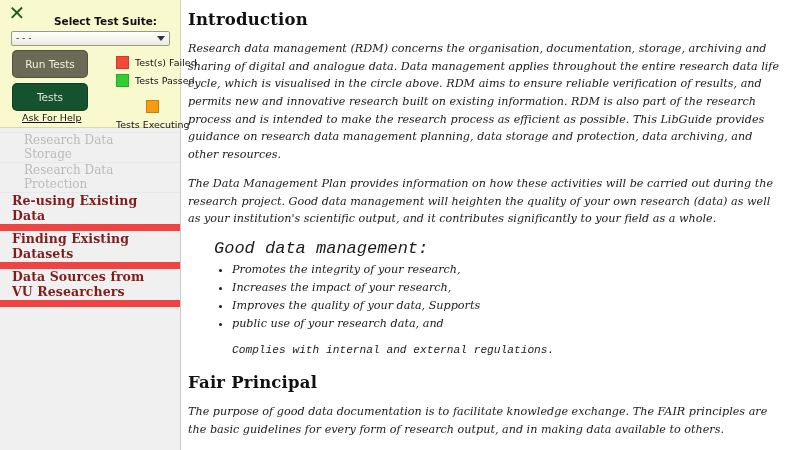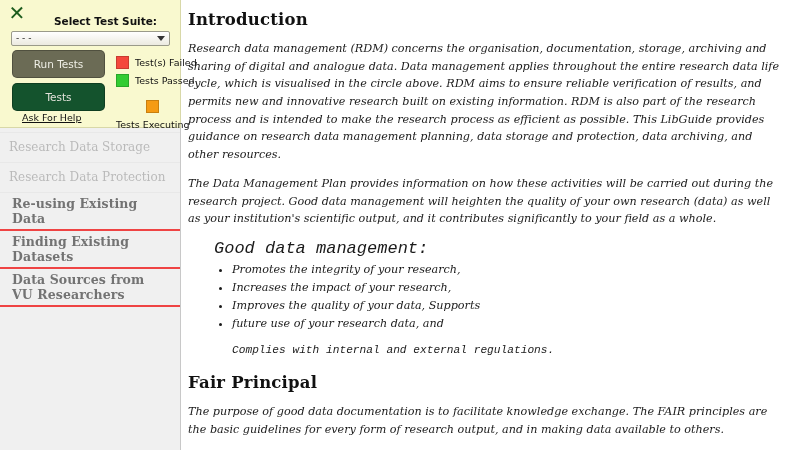--- a/index.html
+++ b/index.html
@@ -43,32 +43,32 @@
     font-size: 12px;
     color: #4a4a3a;
     opacity: .5;
   }
   .side-list { margin-top: 28px; }
   .side-item {
     height: 38px;
     display: flex;
     align-items: center;
     padding: 0 12px;
-    border-bottom: 2px solid #ef4444;
+    border-bottom: 7px solid #ef4444;
     font-family: "DejaVu Serif", serif;
     font-size: 12.5px;
     font-weight: bold;
-    color: #737373;
+    color: #7f1d1d;
     letter-spacing: .1px;
     cursor: pointer;
   }
   .side-ghost {
     height: 30px;
     display: flex; align-items: center;
-    padding: 0 9px;
+    padding: 0 24px;
     font-family: "DejaVu Serif", serif;
     font-size: 12px;
     color: #555;
     opacity: .35;
     border-bottom: 1px solid #dcdcdc;
   }
 
   
   #main {
     position: absolute;
@@ -184,21 +184,21 @@
     right: 4px; top: 4px;
     width: 0; height: 0;
     border-left: 4px solid transparent;
     border-right: 4px solid transparent;
     border-top: 5px solid #333;
     pointer-events: none;
   }
   .test-btn {
     position: absolute;
     left: 12px;
-    width: 93px;
+    width: 76px;
     height: 28px;
     border-radius: 5px;
     font-family: "DejaVu Sans", sans-serif;
     font-size: 10.5px;
     display: flex;
     align-items: center;
     justify-content: center;
     cursor: pointer;
     border: 1px solid rgba(0,0,0,.25);
   }
@@ -270,21 +270,21 @@
   <div id="main">
     <h2>Introduction</h2>
     <p class="lead">Research data management (RDM) concerns the organisation, documentation, storage, archiving and sharing of digital and analogue data. Data management applies throughout the entire research data life cycle, which is visualised in the circle above. RDM aims to ensure reliable verification of results, and permits new and innovative research built on existing information. RDM is also part of the research process and is intended to make the research process as efficient as possible. This LibGuide provides guidance on research data management planning, data storage and protection, data archiving, and other resources.</p>
     <p>The Data Management Plan provides information on how these activities will be carried out during the research project. Good data management will heighten the quality of your own research (data) as well as your institution's scientific output, and it contributes significantly to your field as a whole.</p>
 
     <div class="bullet-intro">Good data management:</div>
     <ul>
       <li>Promotes the integrity of your research,</li>
       <li>Increases the impact of your research,</li>
       <li>Improves the quality of your data, Supports</li>
-      <li>future use of your research data, and</li>
+      <li>public use of your research data, and</li>
     </ul>
     <div class="sub-line">Complies with internal and external regulations.</div>
 
     <h2 class="tight">Fair Principal</h2>
     <p>The purpose of good data documentation is to facilitate knowledge exchange. The FAIR principles are the basic guidelines for every form of research output, and in making data available to others.</p>
     <p>Every research group should apply these principles when structuring and preserving their data or other research outputs. Making data FAIR involves many aspects of data collection, organization, availability and storage. FAIR does not mean open or public, it means that there is documentation about how access to the data can be achieved.</p>
 
   </div>
 
   <div id="test-overlay">

